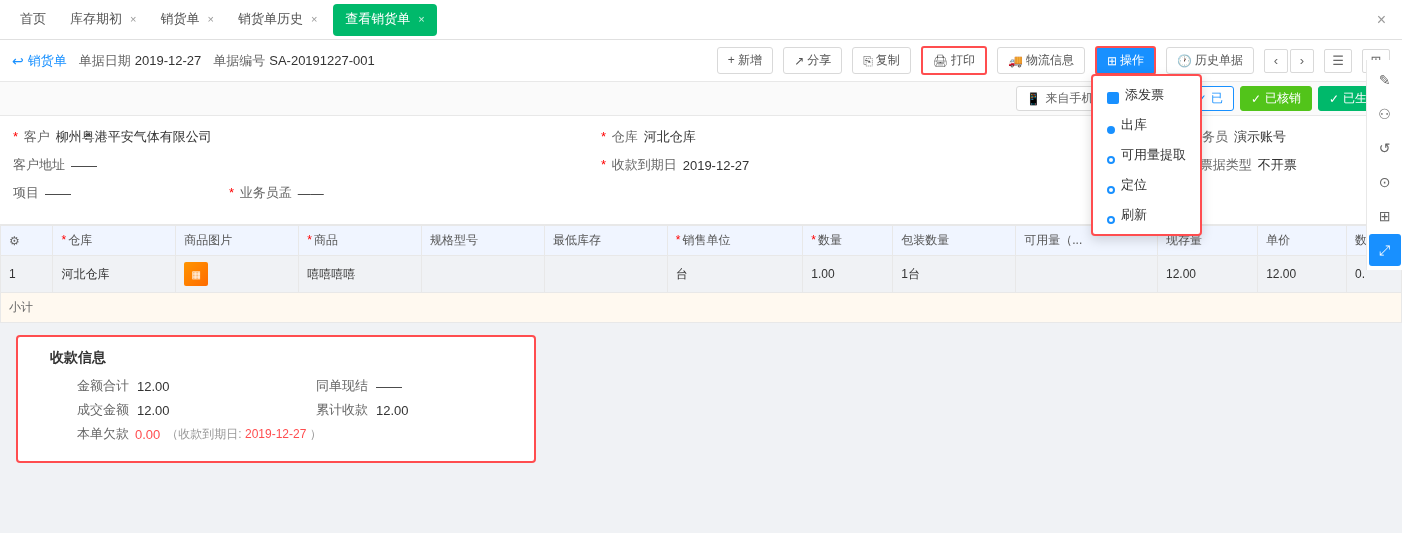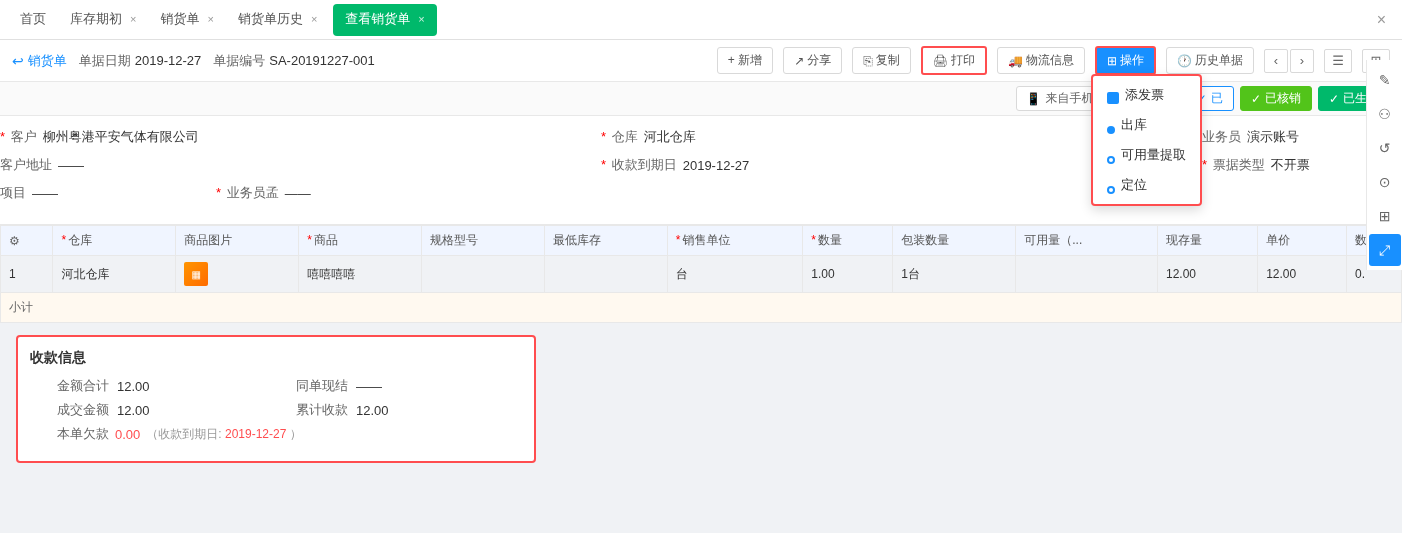--- a/index.html
+++ b/index.html
@@ -49,21 +49,21 @@
       border: 1px solid #d9d9d9; border-radius: 3px; cursor: pointer;
       font-size: 12px; background: #fff;
     }
     .status-btn.gray { color: #666; }
     .status-btn.orange { color: #ff7a00; border-color: #ff7a00; }
     .status-btn.blue { color: #1890ff; border-color: #1890ff; }
     .status-btn.green { background: #52c41a; color: #fff; border-color: #52c41a; }
     .status-btn.green2 { background: #00b96b; color: #fff; border-color: #00b96b; }
 
     
-    .form-area { padding: 12px 0; background: #fff; }
+    .form-area { padding: 12px 13px; background: #fff; }
     .form-row { display: flex; align-items: center; margin-bottom: 10px; gap: 16px; flex-wrap: wrap; }
     .form-field { display: flex; align-items: center; gap: 6px; min-width: 200px; }
     .form-field label { color: #666; white-space: nowrap; font-size: 13px; }
     .form-field .required { color: red; margin-right: 2px; }
     .form-field .value { color: #333; font-size: 13px; }
     .form-field.wide { min-width: 300px; flex: 1; }
     .add-note { color: #ff7a00; cursor: pointer; font-size: 13px; }
     .add-note::before { content: '+ '; }
 
     
@@ -76,21 +76,21 @@
     }
     td { padding: 6px 8px; border: 1px solid #e8e8e8; color: #333; white-space: nowrap; }
     tbody tr:nth-child(even) { background: #fafafa; }
     .th-required { color: red; margin-right: 2px; }
     .gear-icon { color: #666; }
     .subtotal-row td { background: #fff9f0; color: #666; font-size: 12px; }
 
     
     .payment-section {
       border: 2px solid #ff4d4f; border-radius: 4px; margin: 12px 16px;
-      padding: 12px 12px; max-width: 520px; background: #fff;
+      padding: 12px 32px; max-width: 520px; background: #fff;
     }
     .payment-title { font-weight: bold; font-size: 14px; margin-bottom: 10px; }
     .payment-row { display: flex; align-items: center; margin-bottom: 6px; gap: 32px; }
     .payment-field { display: flex; align-items: center; gap: 8px; min-width: 180px; margin-left: 27px; }
     .payment-field label { color: #666; white-space: nowrap; }
     .payment-field .value { color: #333; }
     .payment-field .overdue { color: #ff4d4f; }
     .payment-field .hint { color: #999; font-size: 12px; }
 
     
@@ -242,20 +242,24 @@
     <div class="dot-blue"></div>
     <span>出库</span>
   </div>
   <div class="dropdown-item">
     <div class="dot-outline"></div>
     <span>可用量提取</span>
   </div>
   <div class="dropdown-item">
     <div class="dot-outline"></div>
     <span>定位</span>
+  </div>
+  <div class="dropdown-item">
+    <div class="dot-outline"></div>
+    <span>刷新</span>
   </div>
 </div>
 
 <div class="form-area">
   <div class="form-row">
     <div class="form-field wide">
       <label>
         <span class="required">*</span>
         <span>客户</span>
       </label>

